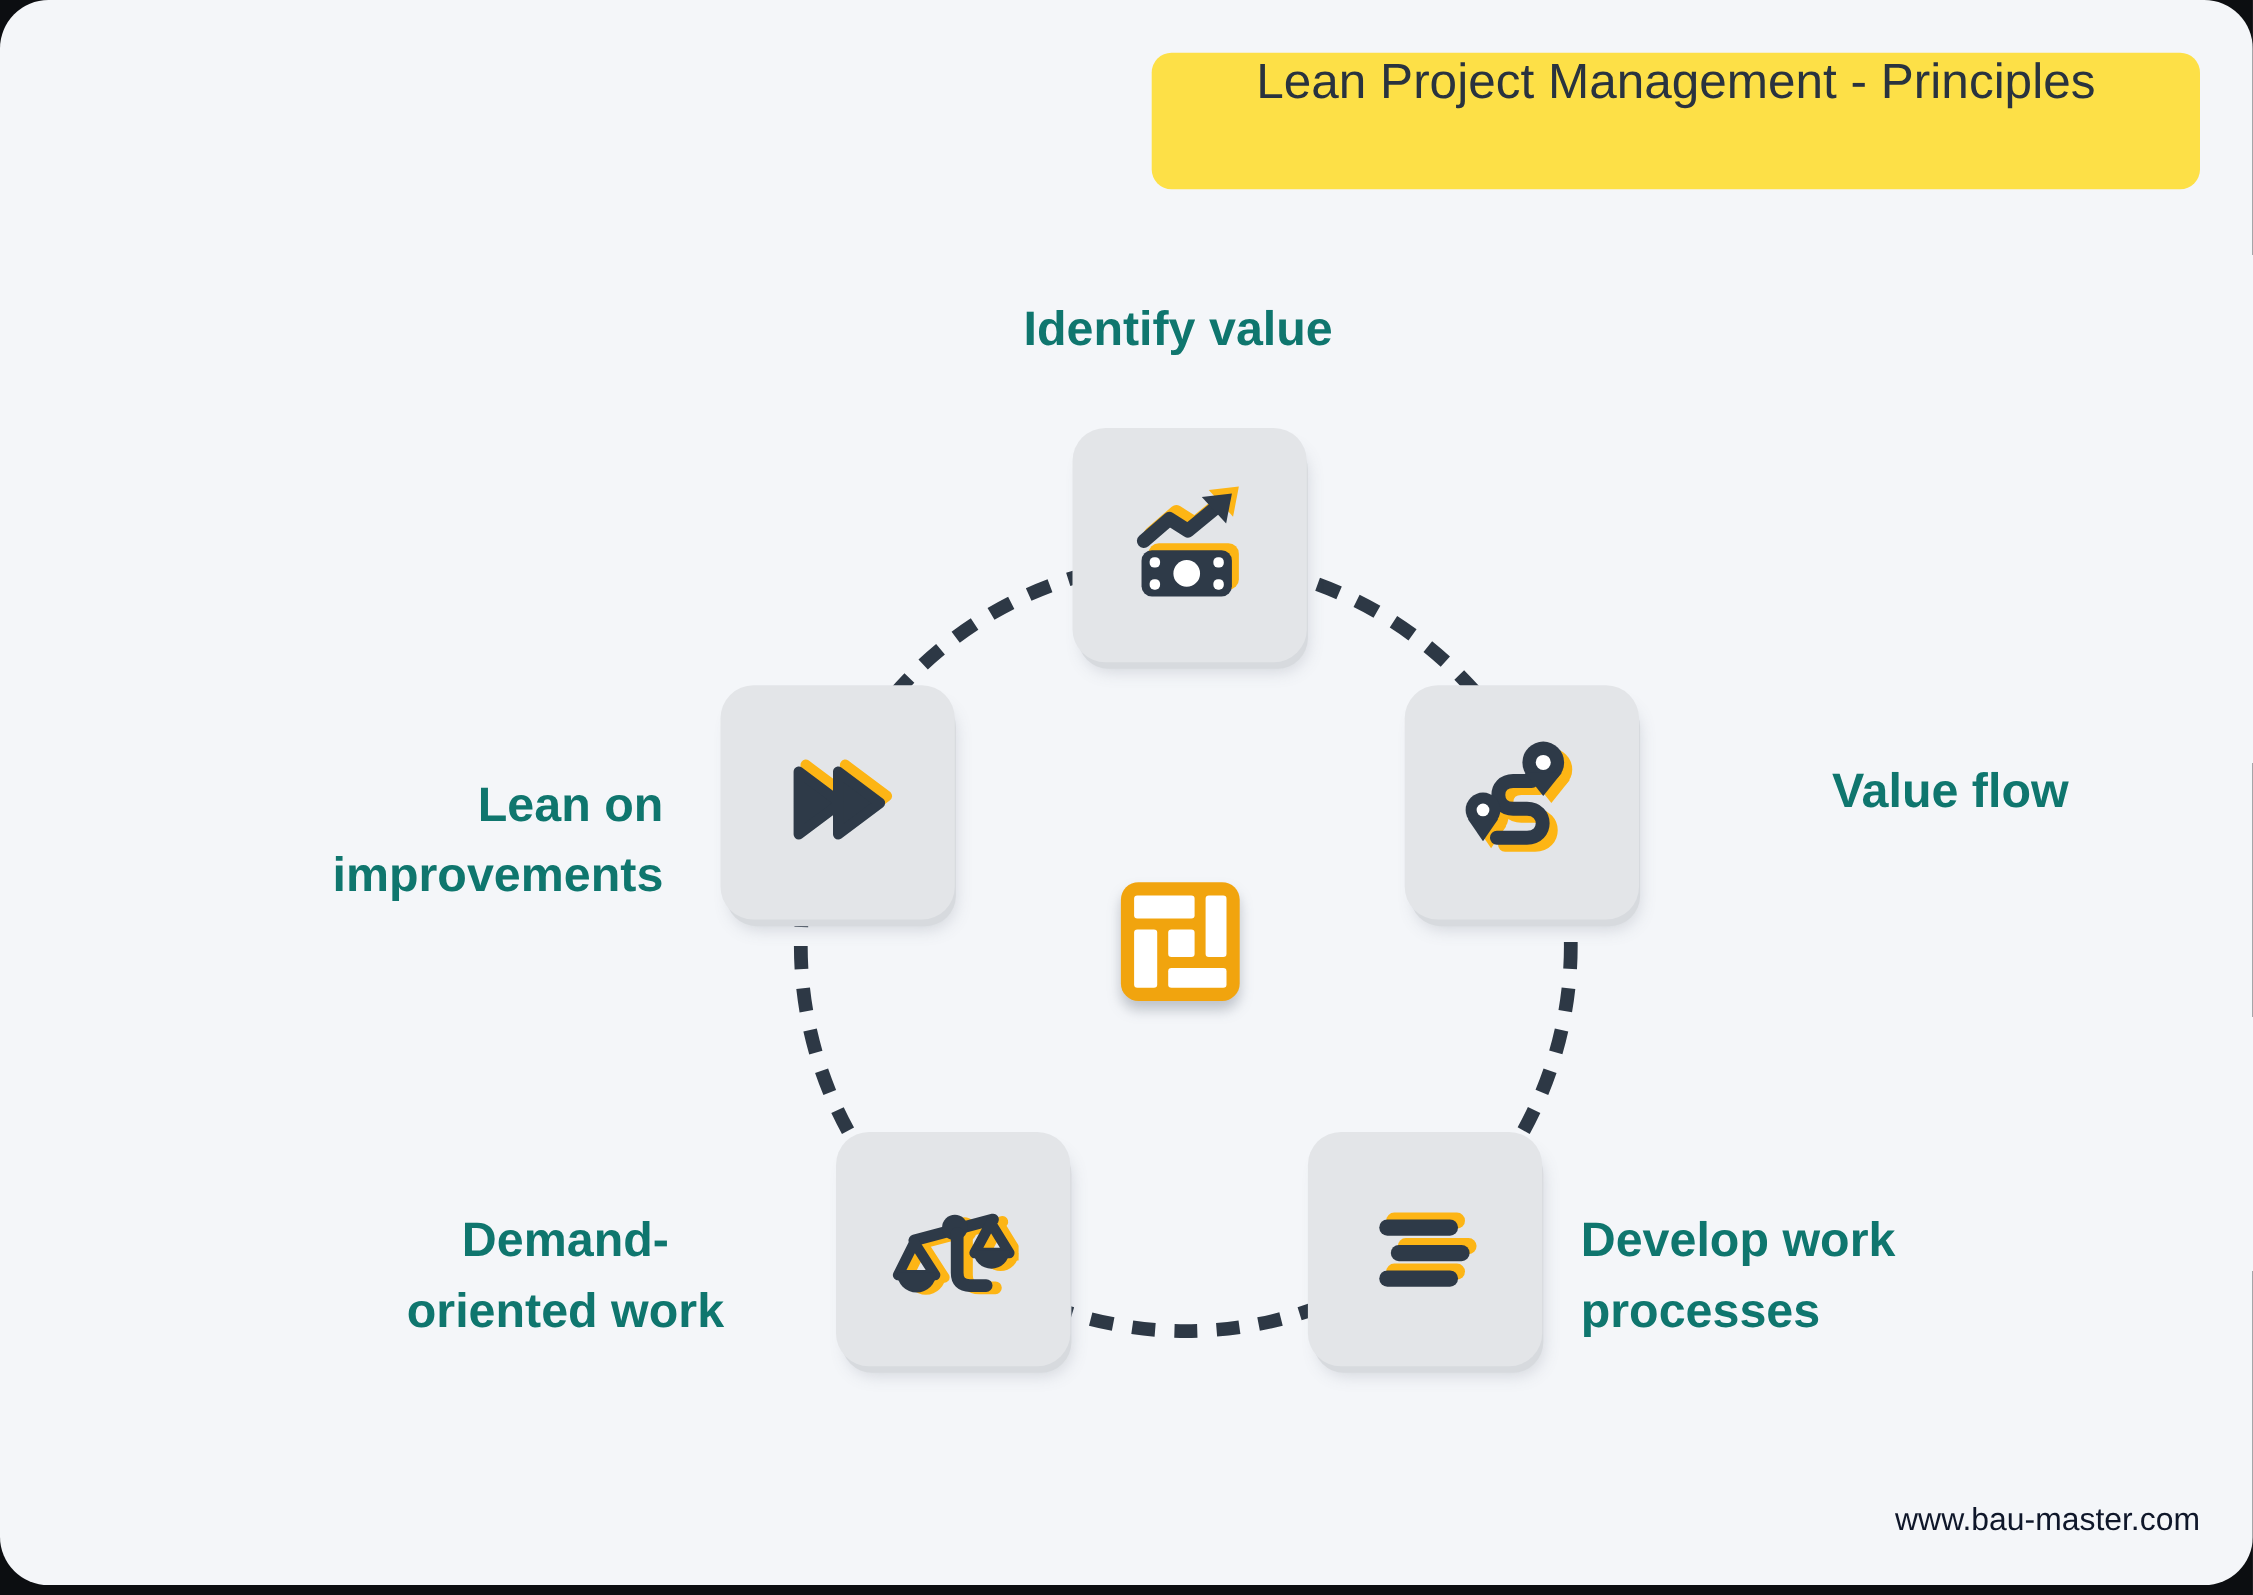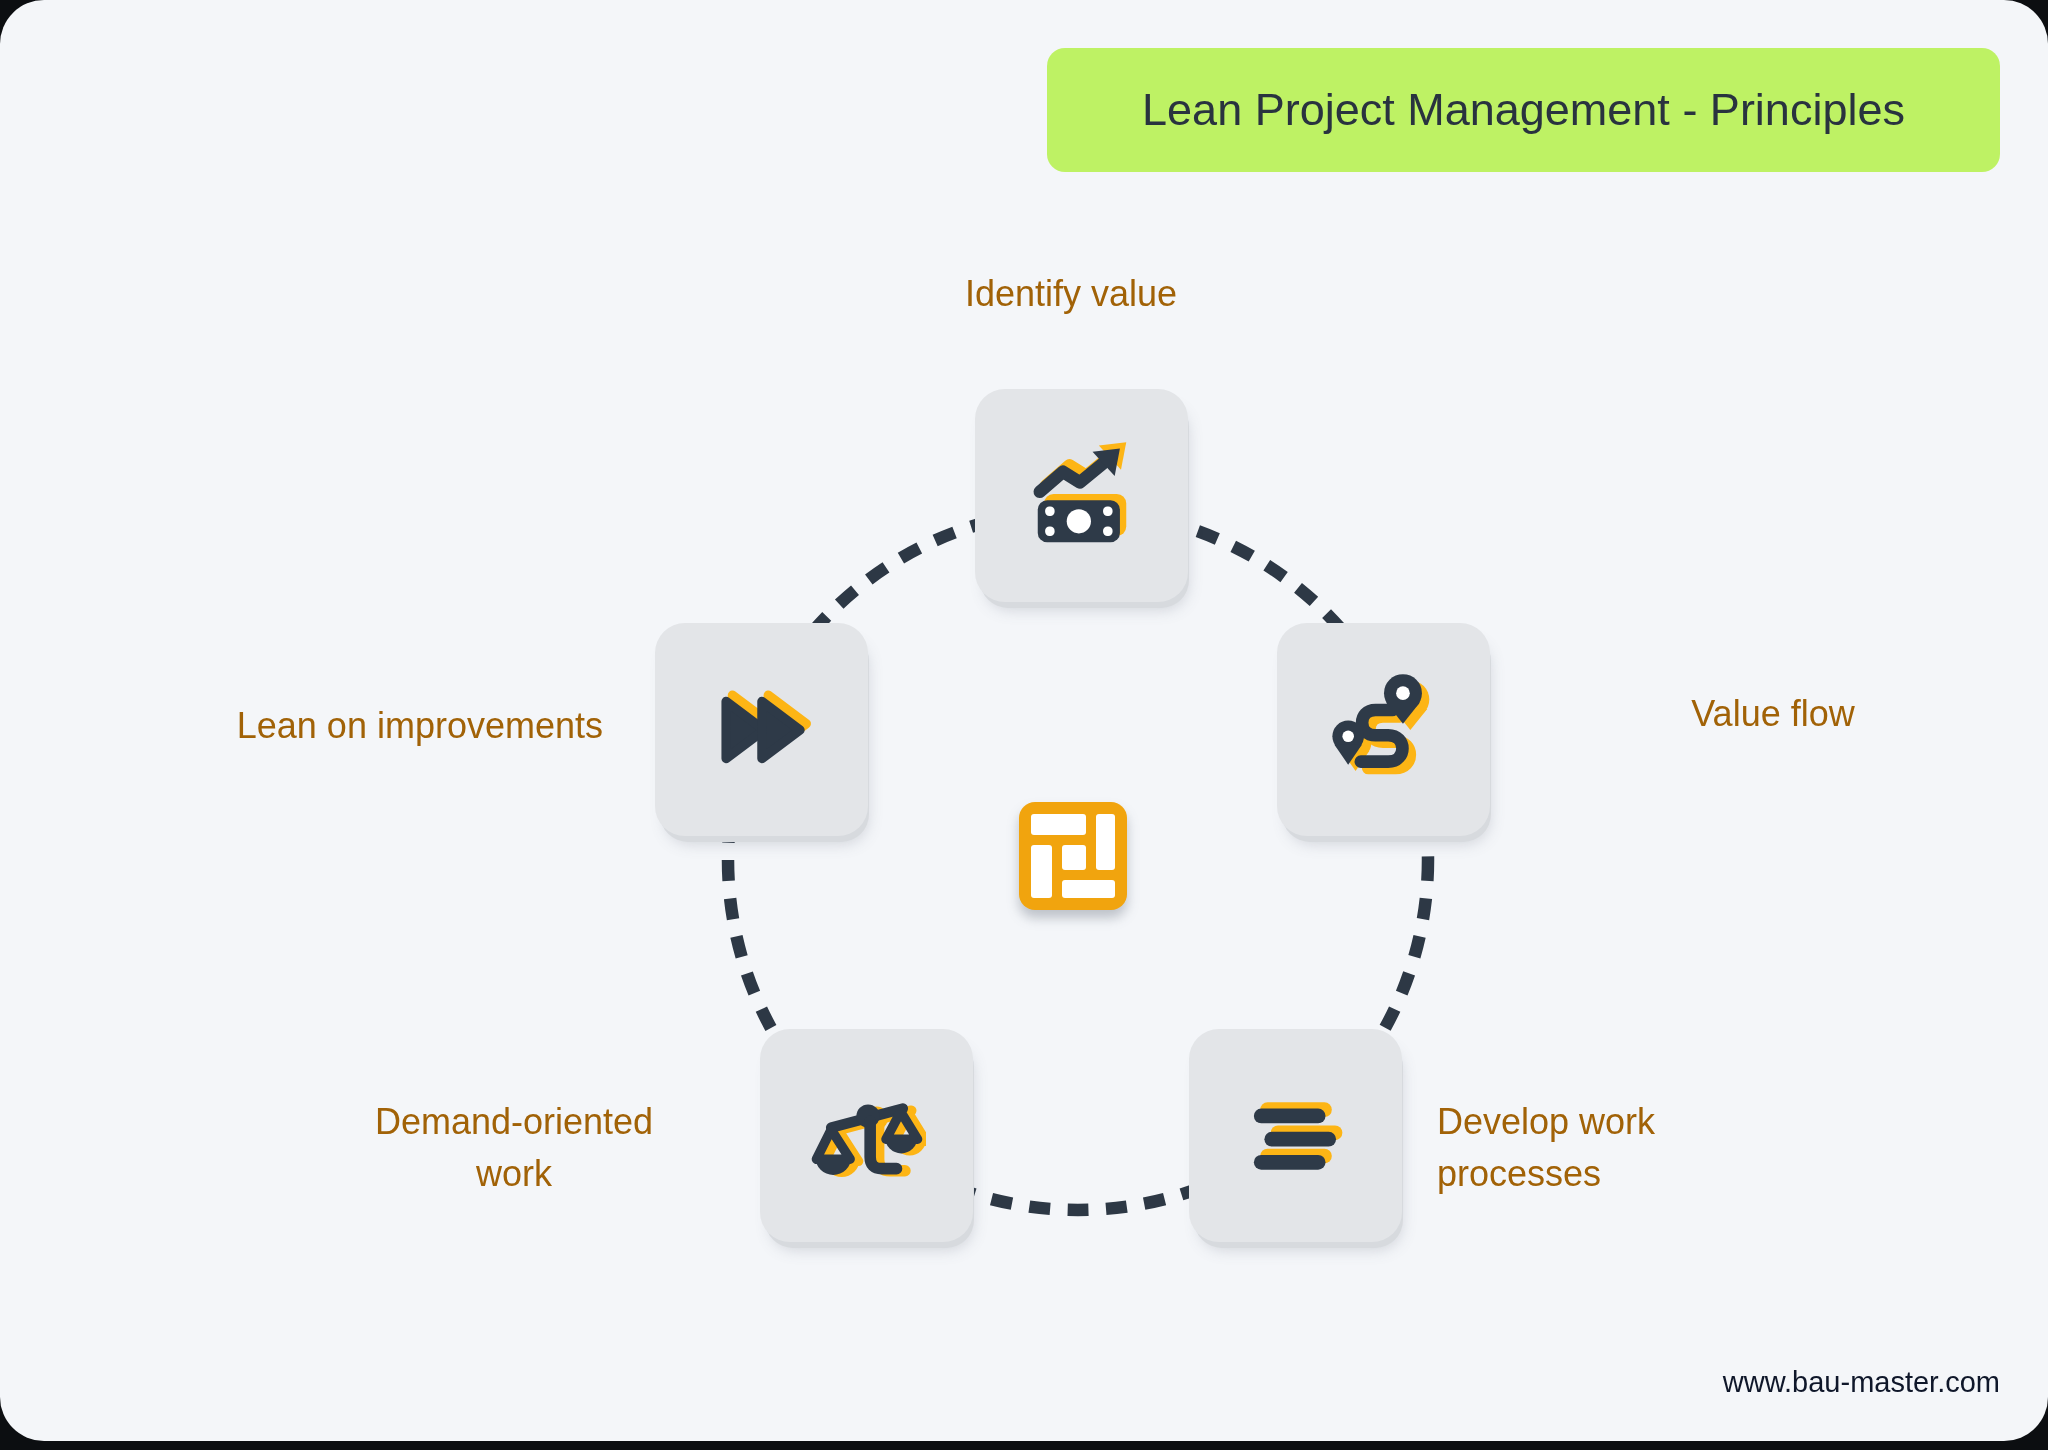--- a/index.html
+++ b/index.html
@@ -10,36 +10,36 @@
     overflow:hidden;
   }
   .canvas{position:relative;width:2048px;height:1450px;background:#0C0E11;}
   .board{
     position:absolute;left:0;right:0;top:0;bottom:9px;
     background:#F4F6F9;border-radius:44px;overflow:hidden;
   }
   .dash-svg{position:absolute;left:0;top:0;}
   .title-card{
     position:absolute;left:1047px;top:48px;width:953px;height:124px;
-    background:#bef264;border-radius:18px;
-    display:flex;align-items:center;justify-content:center;
+    background:#fde047;border-radius:18px;
+    display:flex;align-items:flex-start;justify-content:center;
   }
   .title-text{font-size:45px;font-weight:500;color:#29333F;white-space:nowrap;}
   .icon-box{
     position:absolute;width:213px;height:213px;background:#E3E5E8;border-radius:30px;
     display:flex;align-items:center;justify-content:center;
     box-shadow:3px 8px 0 -2px #D7DADE, 5px 13px 15px -6px rgba(90,100,120,0.25);
   }
   .pos-top{left:975px;top:389px;}
   .pos-left{left:655px;top:623px;}
   .pos-right{left:1277px;top:623px;}
   .pos-bottom-left{left:760px;top:1029px;}
   .pos-bottom-right{left:1189px;top:1029px;}
   .label{
-    position:absolute;font-weight:400;font-size:36px;color:#a16207;line-height:1.45;
+    position:absolute;font-weight:700;font-size:44px;color:#0f766e;line-height:1.45;
   }
   .label-identify{left:821px;top:268px;width:500px;text-align:center;}
   .label-improvements{left:123px;top:700px;width:480px;text-align:right;}
   .label-value-flow{left:1543px;top:688px;width:460px;text-align:center;}
   .label-demand{left:334px;top:1096px;width:360px;text-align:center;}
   .label-develop{left:1437px;top:1096px;width:320px;text-align:left;}
   .center-icon{
     position:absolute;left:1016px;top:799px;width:114px;height:114px;
     filter:drop-shadow(0 8px 6px rgba(50,60,80,0.28));
   }

